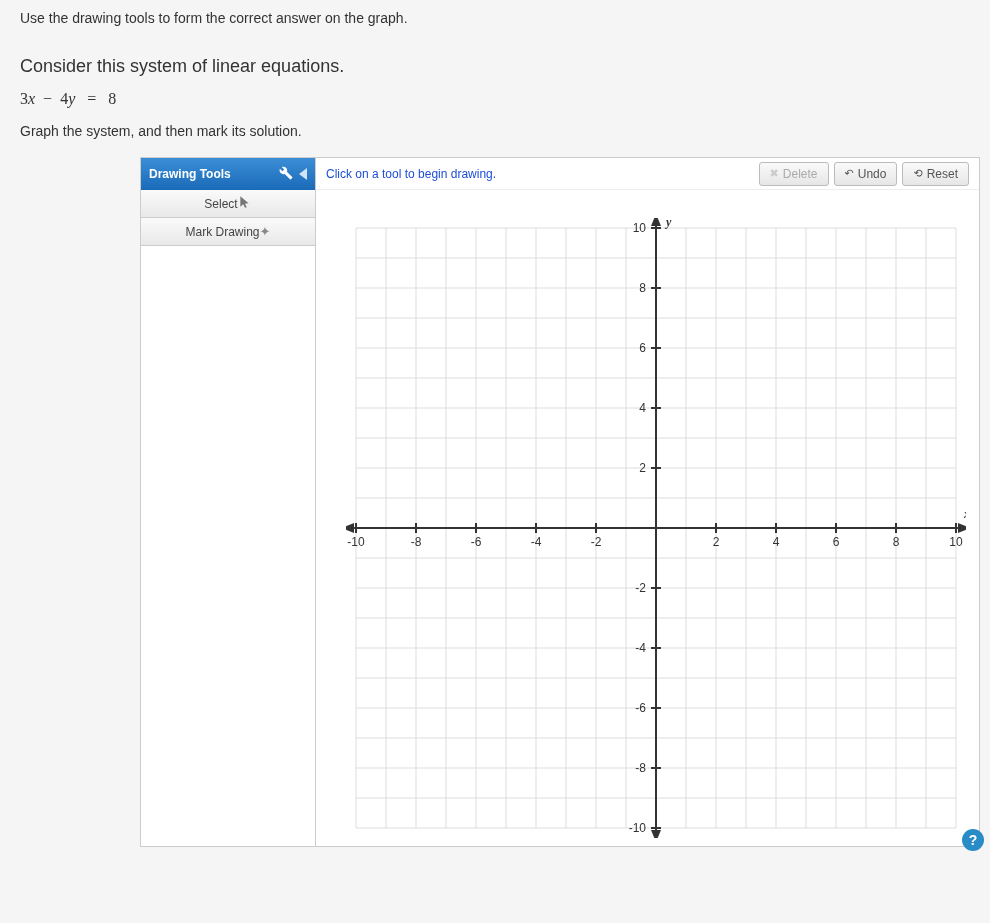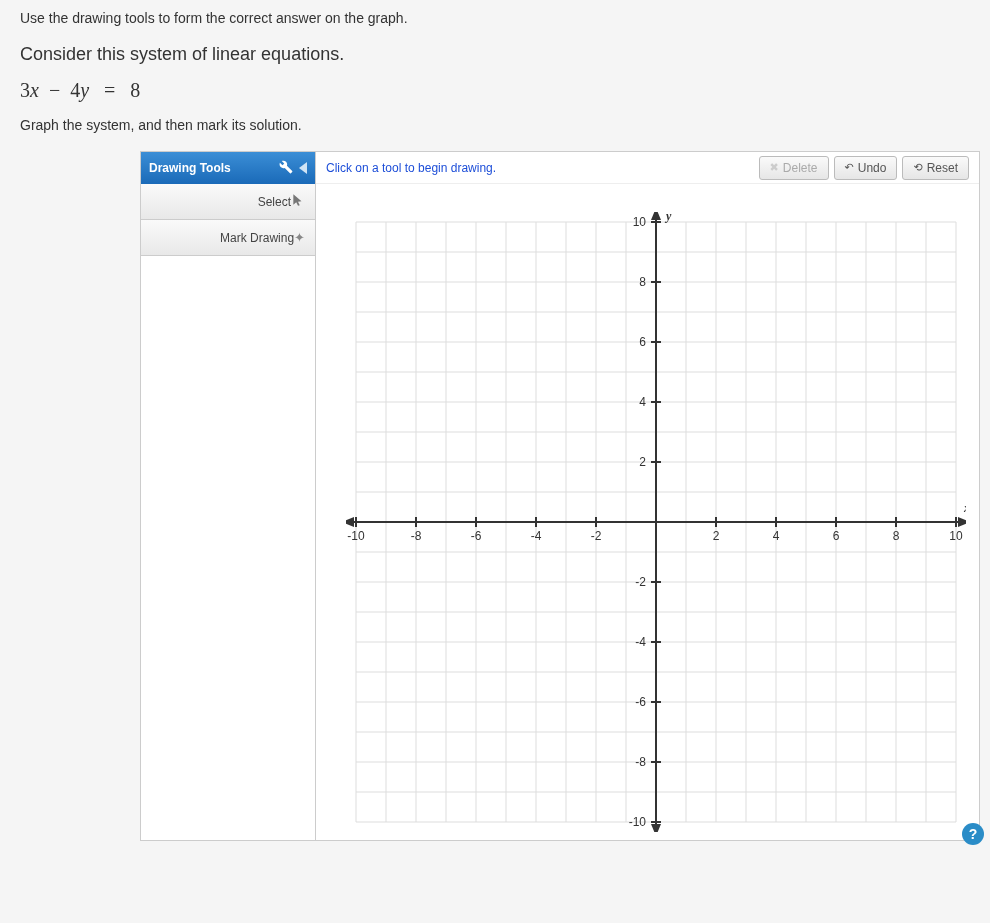--- a/index.html
+++ b/index.html
@@ -4,23 +4,23 @@
   <style>
     * { box-sizing: border-box; margin: 0; padding: 0; }
     body {
       font-family: Arial, sans-serif;
       background: #f5f5f5;
       width: 990px;
       height: 923px;
       padding: 10px 20px;
       color: #333;
     }
-    .instruction { font-size: 14px; margin-bottom: 18px; }
+    .instruction { font-size: 14px; margin-bottom: 30px; }
     .subinstruction { font-size: 18px; margin-bottom: 10px; }
-    .equations { font-family: 'Times New Roman', serif; font-size: 20px; line-height: 1.5; margin-bottom: 12px; }
+    .equations { font-family: 'Times New Roman', serif; font-size: 16px; line-height: 1.5; margin-bottom: 12px; }
     .equations .var { font-style: italic; }
     .graph-instruction { font-size: 14px; margin-bottom: 18px; }
     .widget {
       margin-left: 120px;
       width: 840px;
       height: 690px;
       border: 1px solid #ccc;
       background: #fff;
       position: relative;
       display: flex;
@@ -43,24 +43,24 @@
     .arrow-left {
       width: 0; height: 0;
       border-top: 6px solid transparent;
       border-bottom: 6px solid transparent;
       border-right: 8px solid #d0e4f5;
       display: inline-block;
     }
     .tool-item {
       background: linear-gradient(#fafafa, #e8e8e8);
       border-bottom: 1px solid #ccc;
-      height: 36px;
-      display: flex;
-      align-items: center;
-      justify-content: flex-end;
+      height: 28px;
+      display: flex;
+      align-items: center;
+      justify-content: center;
       padding: 0 10px;
       font-size: 12px;
       color: #444;
       cursor: pointer;
     }
     .tool-icon { color: #888; font-size: 13px; }
     .canvas-area {
       flex: 1;
       position: relative;
       background: #fff;

